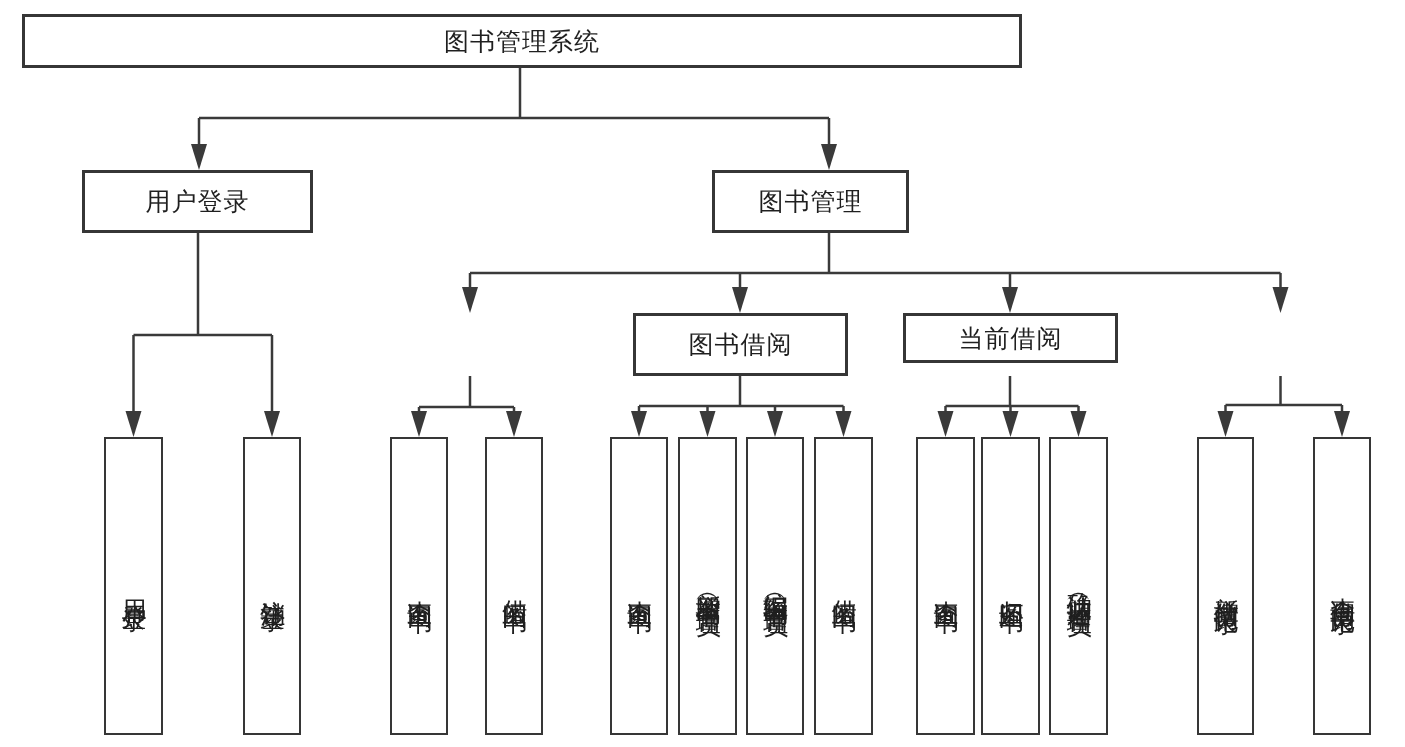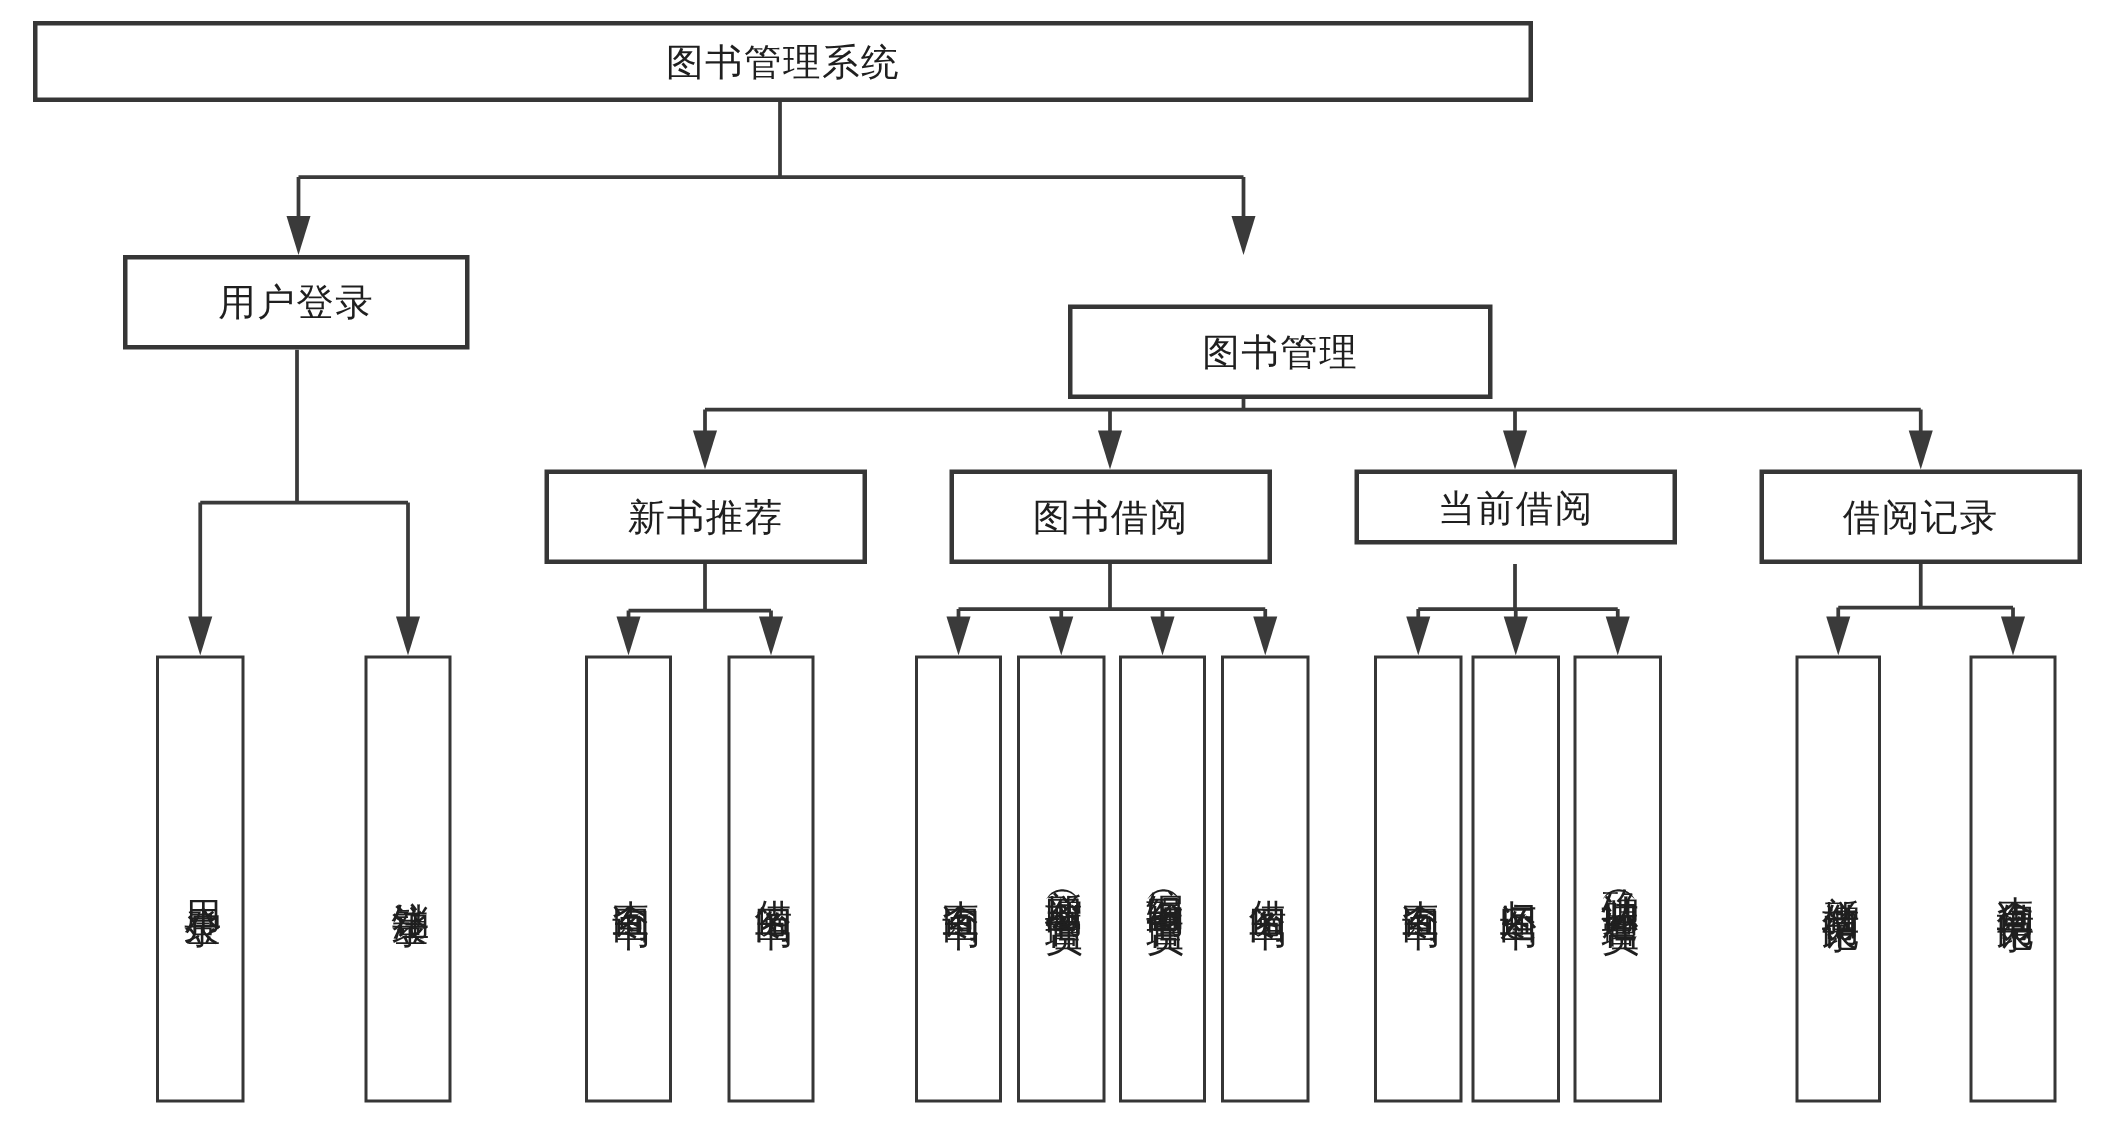--- a/index.html
+++ b/index.html
@@ -132,26 +132,24 @@
       <path d="M1225.5 405 V415"></path>
       <path d="M1342 405 V415"></path>
       <polygon points="1225.5,437 1217.5,411 1233.5,411"></polygon>
       <polygon points="1342,437 1334,411 1350,411"></polygon>
     </g>
   </svg>
 
   <div class="node" style="left:22px; top:14px; width:1000px; height:54px;">图书管理系统</div>
 
   <div class="node" style="left:82px; top:170px; width:231px; height:63px;">用户登录</div>
-  <div class="node" style="left:712px; top:170px; width:283px; height:63px;margin-top:33px;">图书管理</div>
+  <div class="node" style="left:712px; top:170px; width:197px; height:63px;">图书管理</div>
 
-  <div class="node" style="left:363px; top:313px; width:215px; height:63px;">新书推荐</div>
   <div class="node" style="left:633px; top:313px; width:215px; height:63px;">图书借阅</div>
   <div class="node" style="left:903px; top:313px; width:215px; height:50px;">当前借阅</div>
-  <div class="node" style="left:1173px; top:313px; width:215px; height:63px;">借阅记录</div>
 
   <div class="node leaf" style="left:104px; top:437px; width:59px; height:298px;">
     <span class="vtext">用户登录</span>
   </div>
   <div class="node leaf" style="left:243px; top:437px; width:58px; height:298px;">
     <span class="vtext">注销登录</span>
   </div>
 
   <div class="node leaf" style="left:390px; top:437px; width:58px; height:298px;">
     <span class="vtext">查询图书</span>

